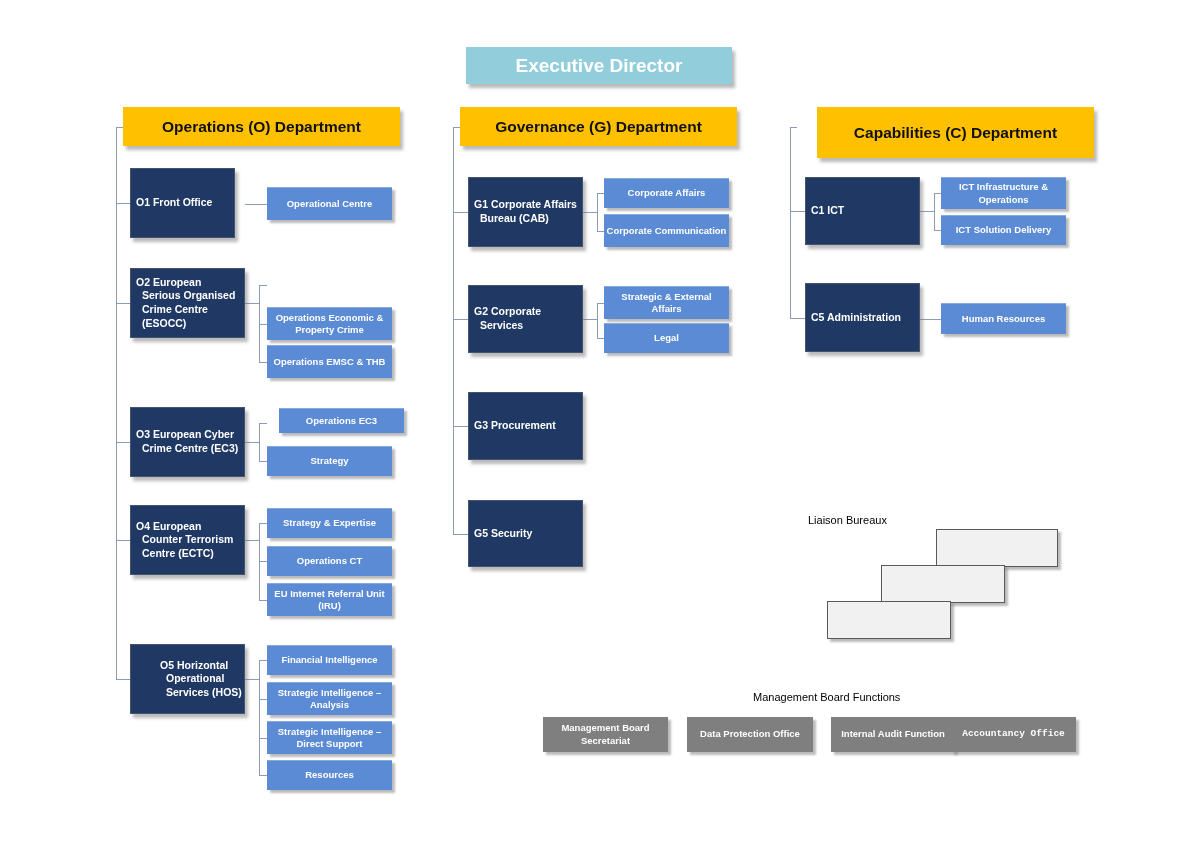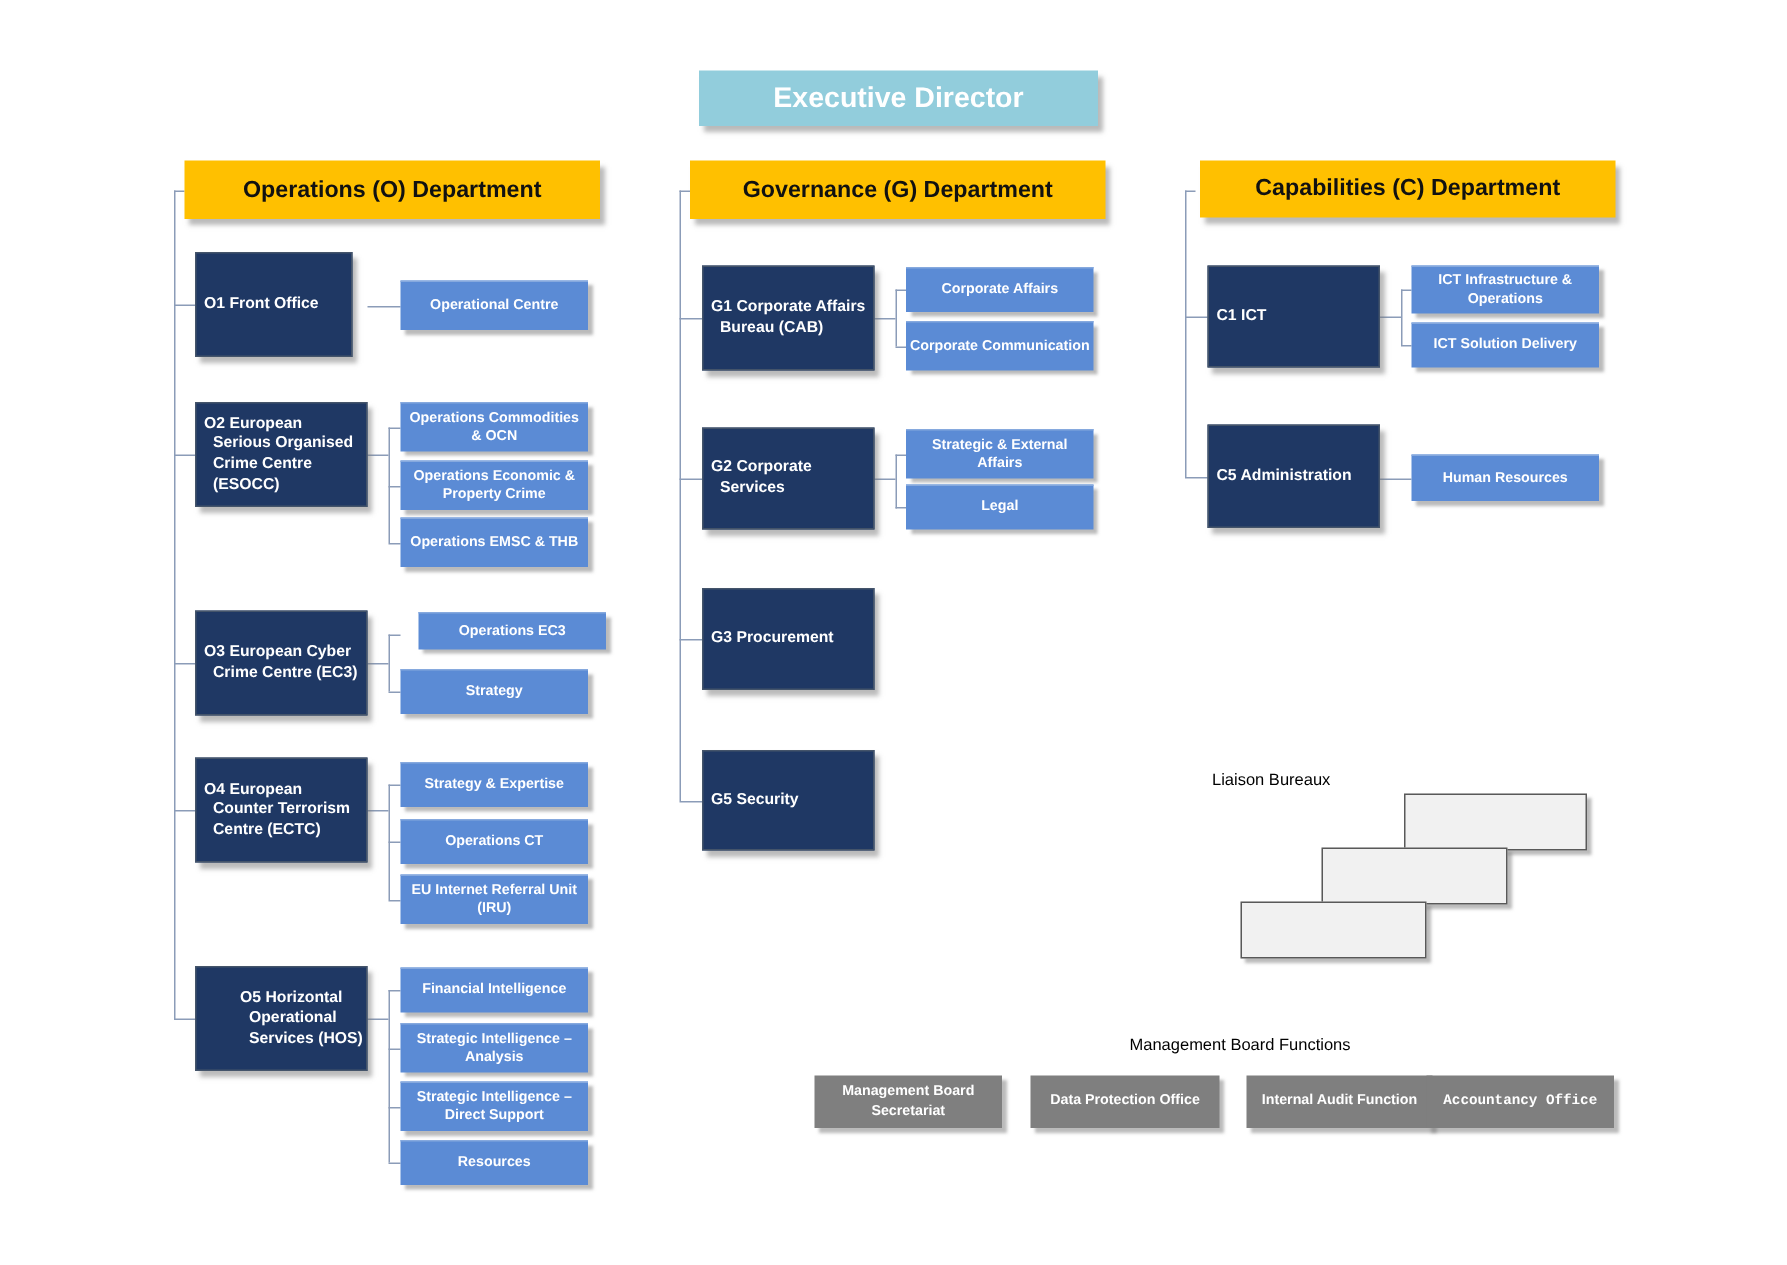--- a/index.html
+++ b/index.html
@@ -40,41 +40,40 @@
 </style>
 </head>
 <body>
 
 <div id="stage">
 
   <div class="box exec" style="left:466px;top:47px;width:266px;height:37px;">Executive Director</div>
 
   <div class="box dept" style="left:123px;top:107px;width:277px;height:39px;">Operations (O) Department</div>
   <div class="box dept" style="left:460px;top:107px;width:277px;height:39px;">Governance (G) Department</div>
-  <div class="box dept" style="left:800px;top:107px;width:277px;height:38px;">Capabilities (C) Department</div>
+  <div class="box dept" style="left:817px;top:107px;width:277px;height:51px;">Capabilities (C) Department</div>
 
   <div id="u-o1" class="box unit" style="left:130px;top:168px;width:105px;height:70px;">
     <span class="lbl">O1 Front Office</span>
     </div>
   <div id="u-o2" class="box unit" style="left:130px;top:268px;width:115px;height:70px;">
     <span class="lbl">O2 European Serious Organised Crime Centre (ESOCC)</span>
     </div>
   <div id="u-o3" class="box unit" style="left:130px;top:407px;width:115px;height:70px;">
     <span class="lbl">O3 European Cyber Crime Centre (EC3)</span>
     </div>
   <div id="u-o4" class="box unit" style="left:130px;top:505px;width:115px;height:70px;">
     <span class="lbl">O4 European Counter Terrorism Centre (ECTC)</span>
     </div>
   <div id="u-o5" class="box unit" style="left:130px;top:644px;width:115px;height:70px;padding-left:24px;">
     <span class="lbl">O5 Horizontal Operational Services (HOS)</span>
     </div>
 
   <div class="box sub" style="left:267px;top:187px;width:125px;height:33px;">Operational Centre</div>
 
-  <div class="box sub" style="left:267px;top:268px;width:125px;height:33px;">Operations Commodities &amp; OCN</div>
   <div class="box sub" style="left:267px;top:307px;width:125px;height:33px;">Operations Economic &amp; Property Crime</div>
   <div class="box sub" style="left:267px;top:345px;width:125px;height:33px;">Operations EMSC &amp; THB</div>
 
   <div class="box sub" style="left:267px;top:408px;width:125px;height:25px;margin-left:12px;">Operations EC3</div>
   <div class="box sub" style="left:267px;top:446px;width:125px;height:30px;">Strategy</div>
 
   <div class="box sub" style="left:267px;top:508px;width:125px;height:30px;">Strategy &amp; Expertise</div>
   <div class="box sub" style="left:267px;top:546px;width:125px;height:30px;">Operations CT</div>
   <div class="box sub" style="left:267px;top:583px;width:125px;height:33px;">EU Internet Referral Unit (IRU)</div>
 

